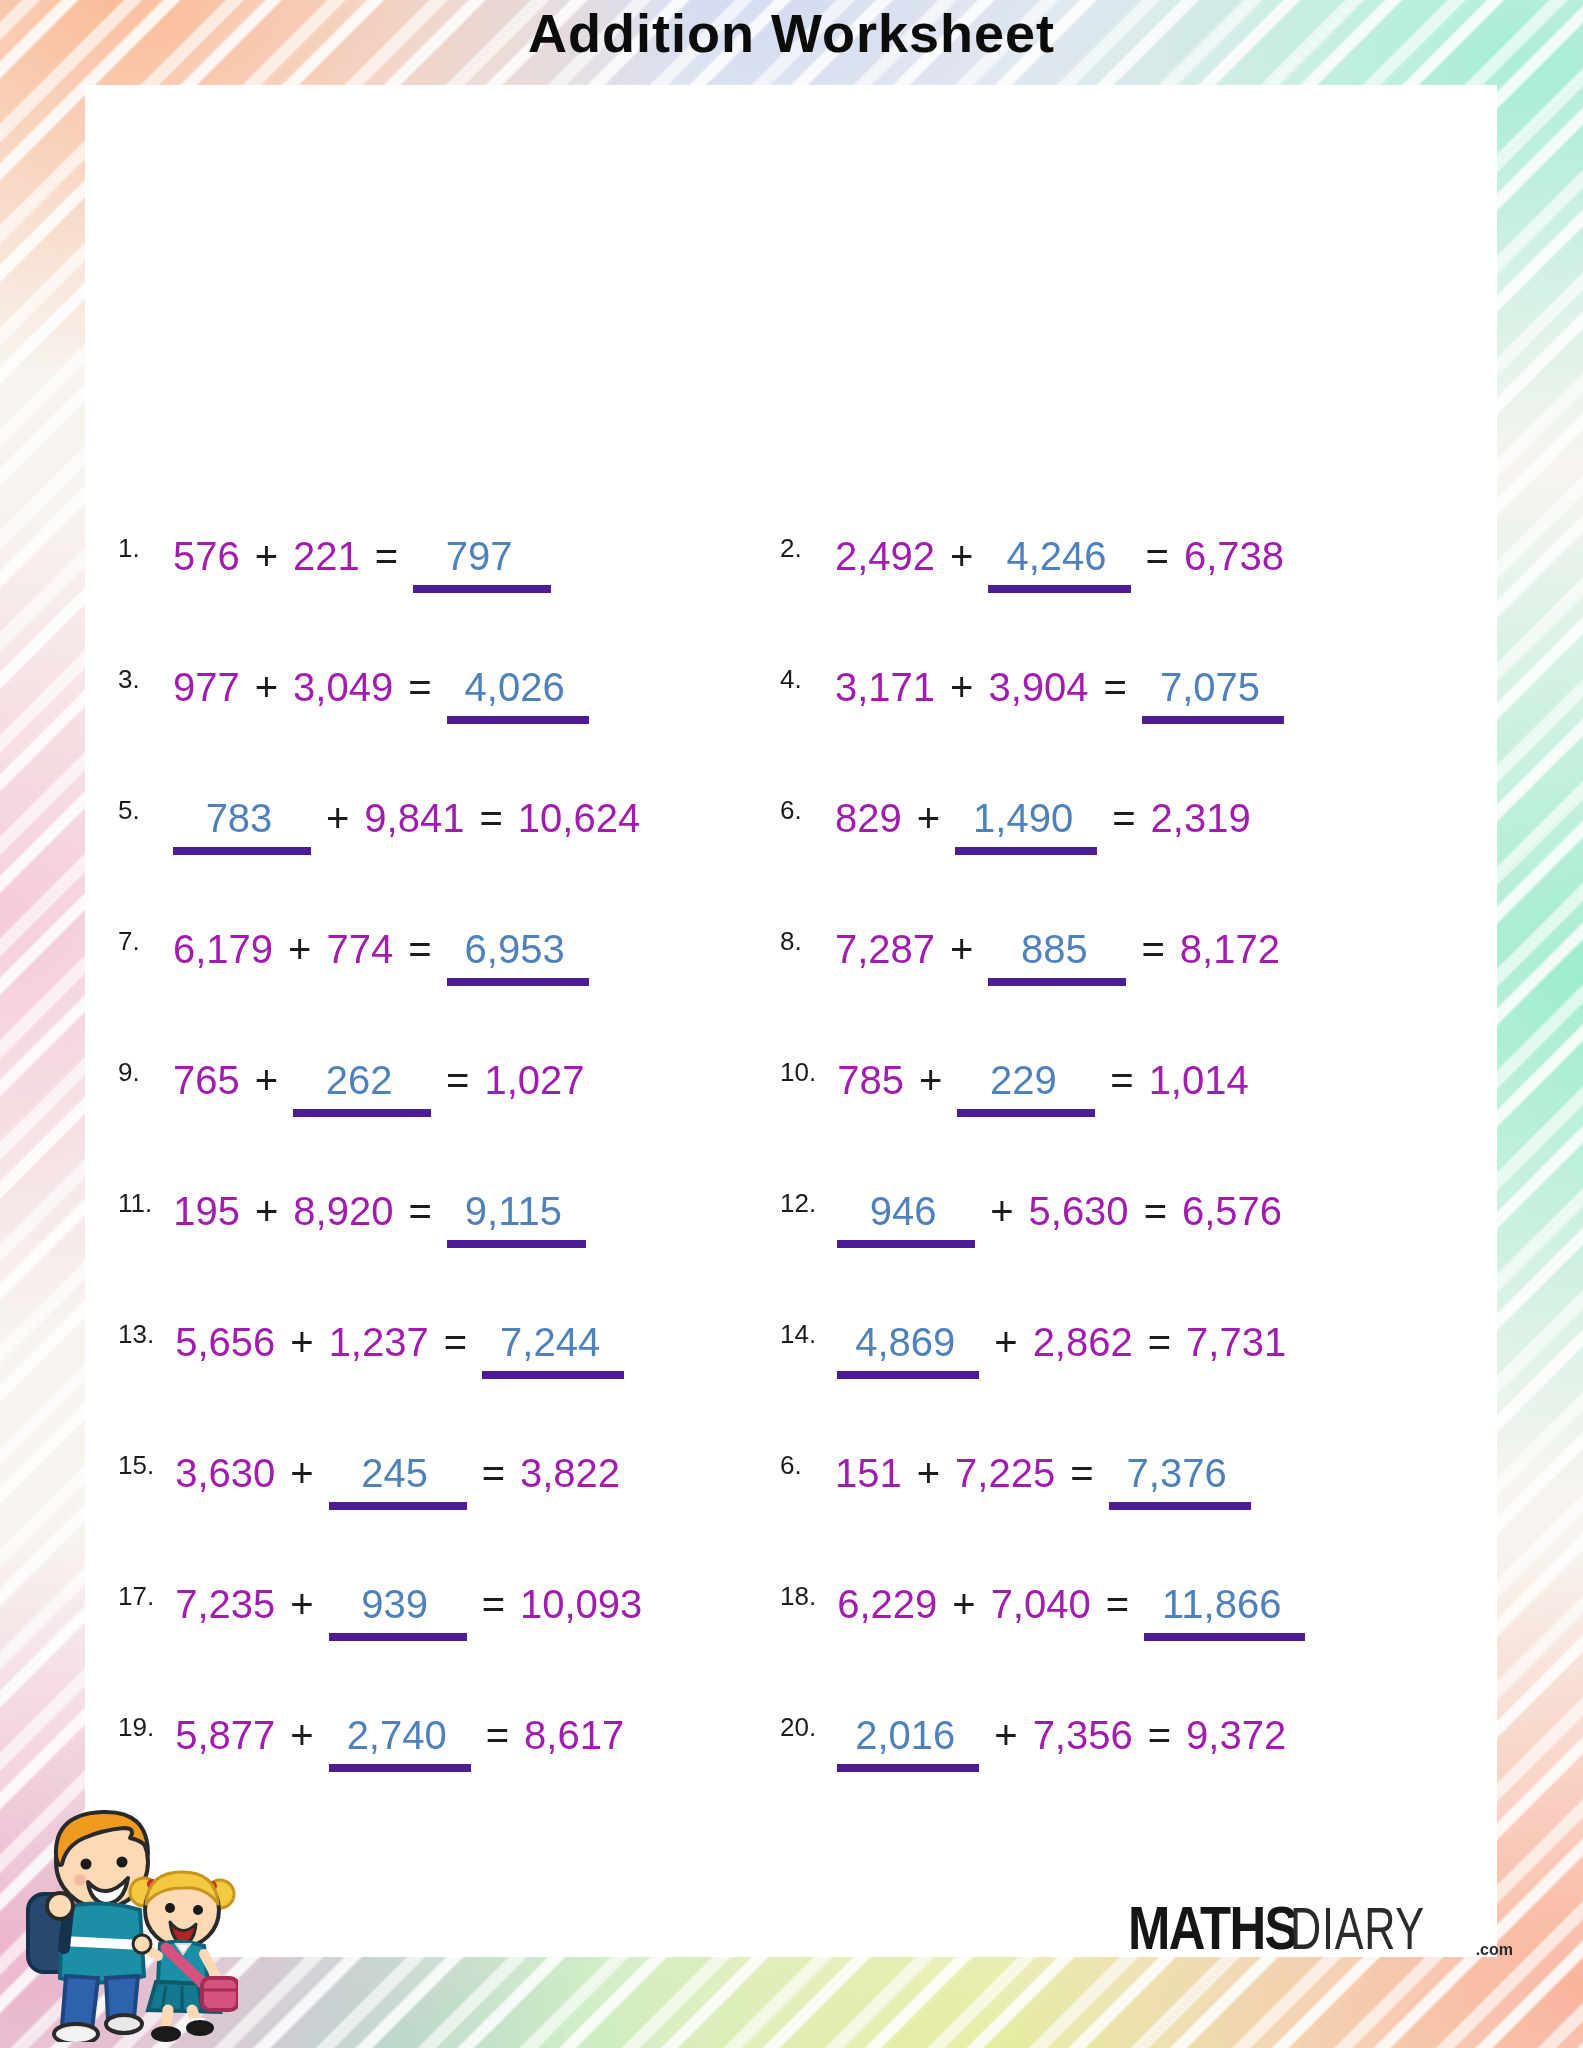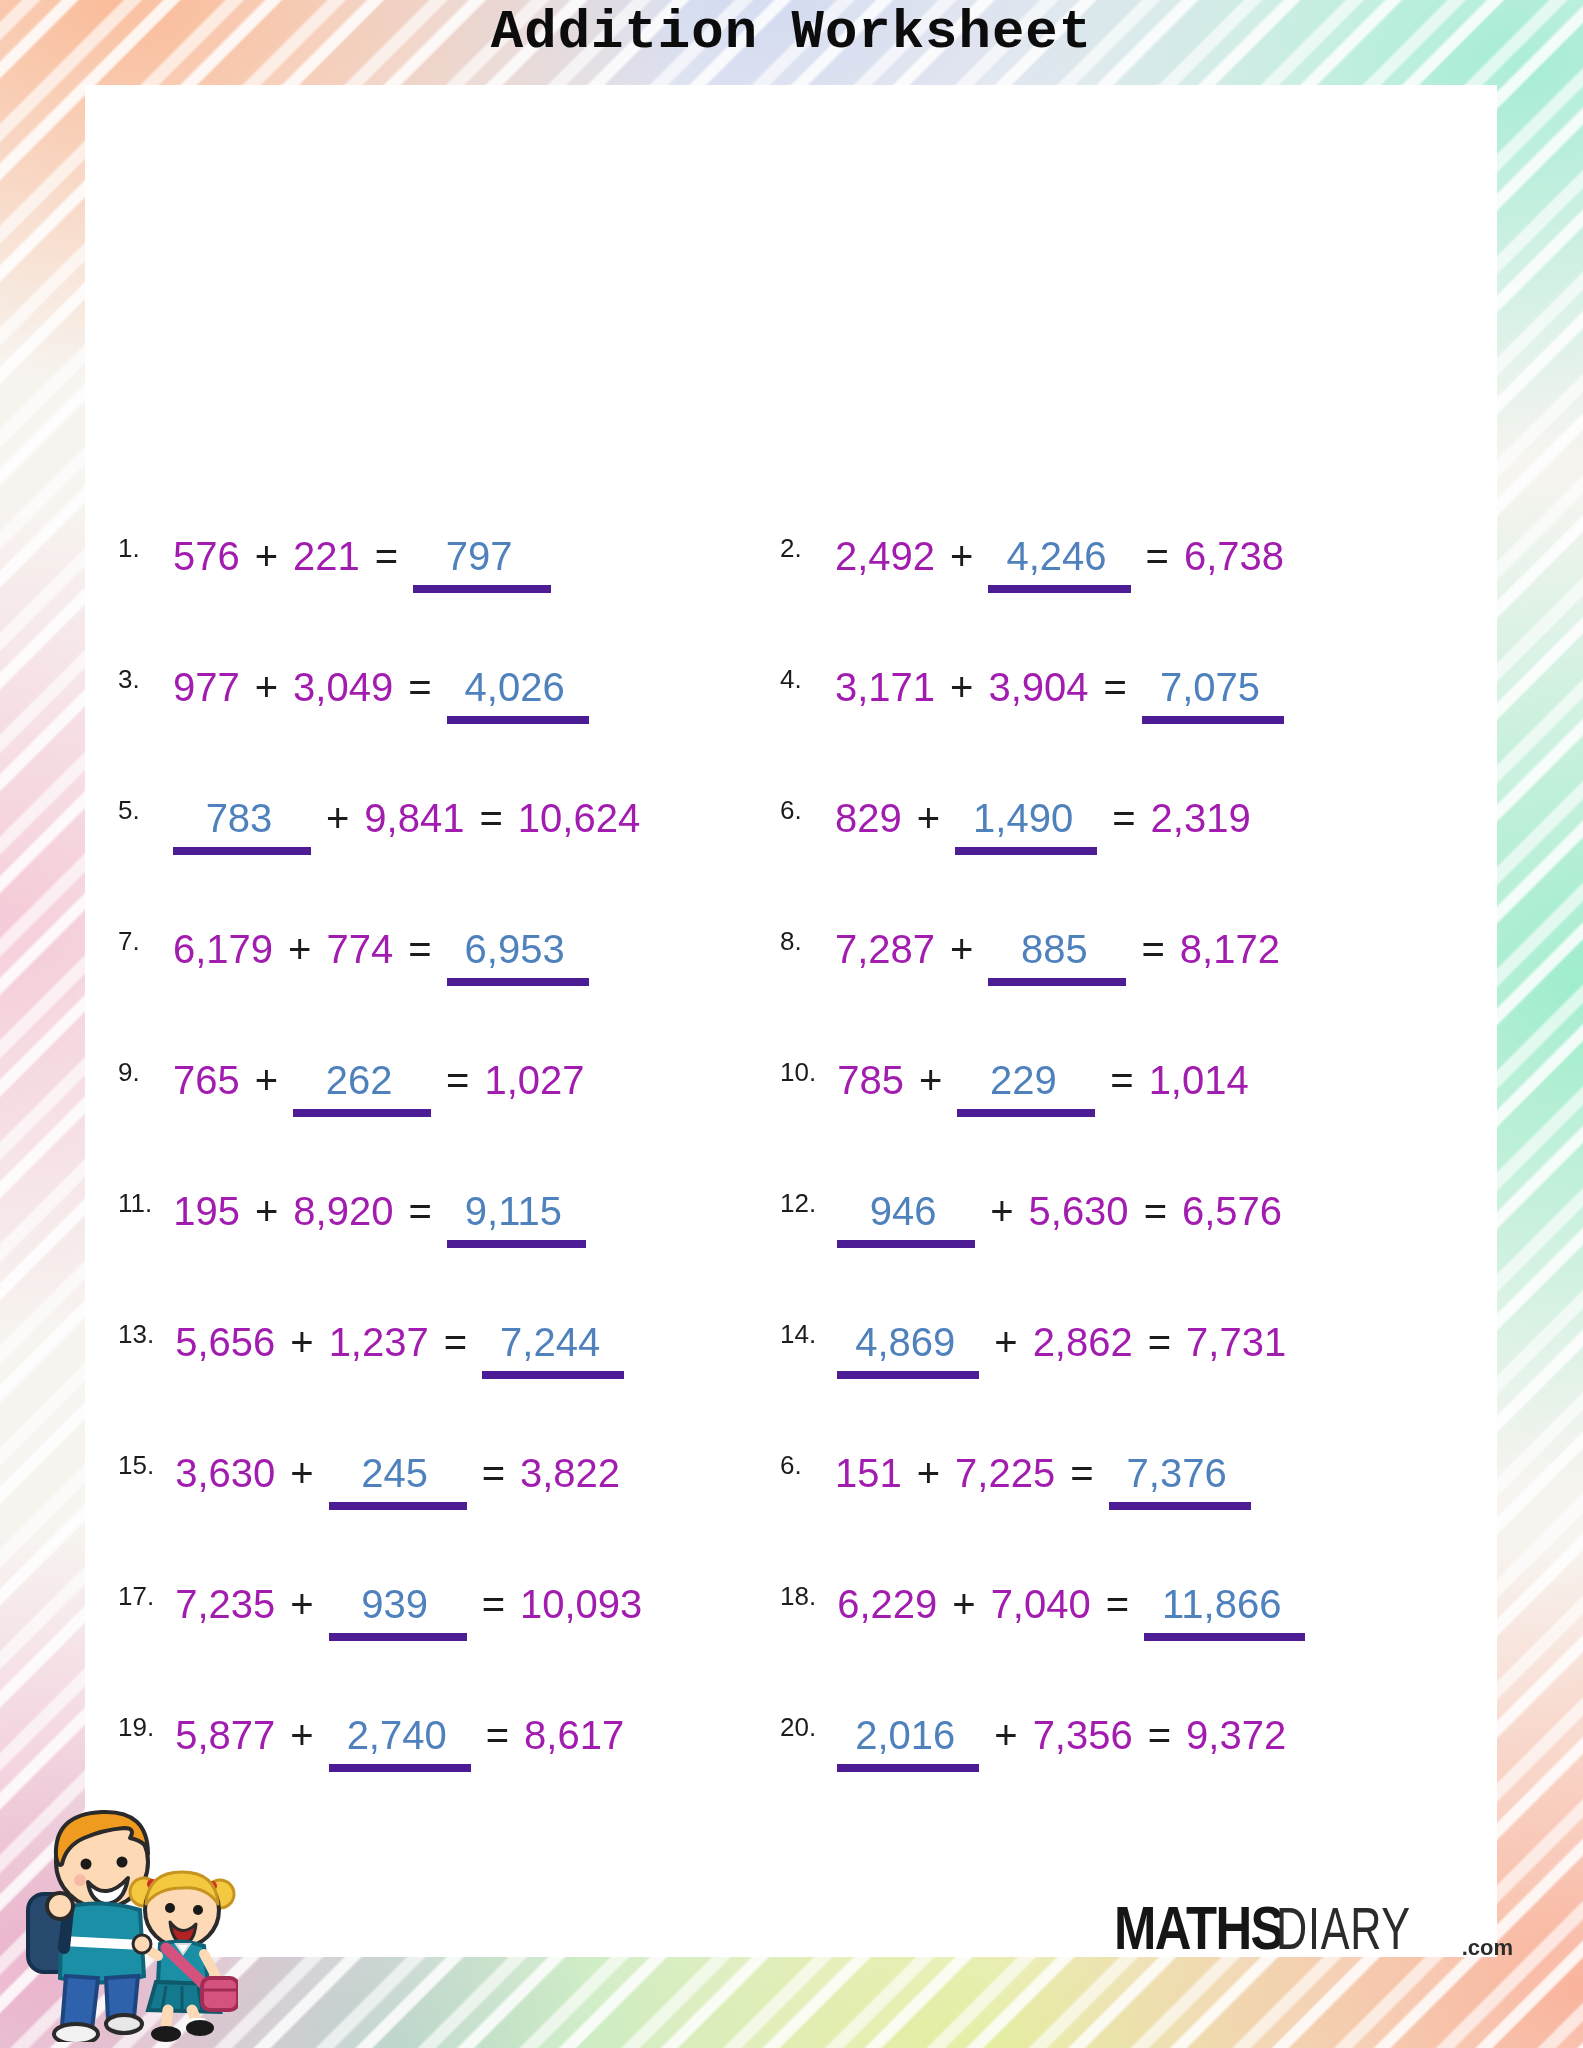--- a/index.html
+++ b/index.html
@@ -29,21 +29,21 @@
       rgba(255,255,255,0.65) 17px 27px,
       rgba(255,255,255,0.08) 30px 42px,
       rgba(255,255,255,0.85) 45px 54px,
       rgba(255,255,255,0)    57px 72px);
   }
   .sheet{
     position:absolute;left:85px;top:85px;width:1412px;height:1872px;background:#ffffff;
   }
   .title{
     position:absolute;top:2px;left:0;width:100%;text-align:center;
-    font-family:Liberation Mono, monospace;font-weight:bold;font-size:54px;color:#0c0c0c;
+    font-family:Liberation Sans, sans-serif;font-weight:bold;font-size:54px;color:#0c0c0c;
     letter-spacing:1px;
   }
   .problems{
     position:absolute;left:118px;top:498px;width:1350px;
     display:grid;grid-template-columns:662px 688px;grid-auto-rows:131px;
     align-items:center;
   }
   .problem{
     display:flex;align-items:baseline;gap:15px;
     font-size:40px;color:#1c1c1c;white-space:nowrap;
@@ -69,21 +69,21 @@
   }
   .logo-maths{
     display:inline-block;font-weight:800;font-size:62px;letter-spacing:-2px;
     transform:scaleX(0.82);transform-origin:right;
   }
   .logo-diary{
     display:inline-block;font-weight:400;font-size:60px;letter-spacing:1px;color:#2b2b2b;
     transform:scaleX(0.72);transform-origin:left;margin-left:-6px;
   }
   .logo-tld{
-    display:inline-block;font-weight:700;font-size:22px;color:#2b2b2b;
+    display:inline-block;font-weight:700;font-size:16px;color:#2b2b2b;
     transform:translateY(6px);margin-left:-2px;
   }
   .kids{
     position:absolute;left:6px;top:1798px;width:232px;height:244px;
   }
 </style>
 </head>
 <body>
 
 <div class="page">

